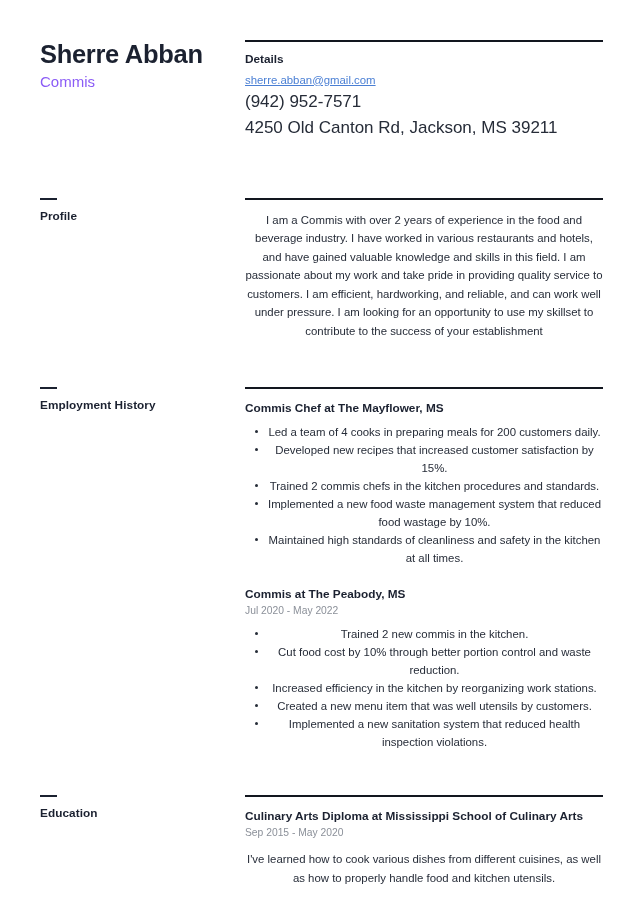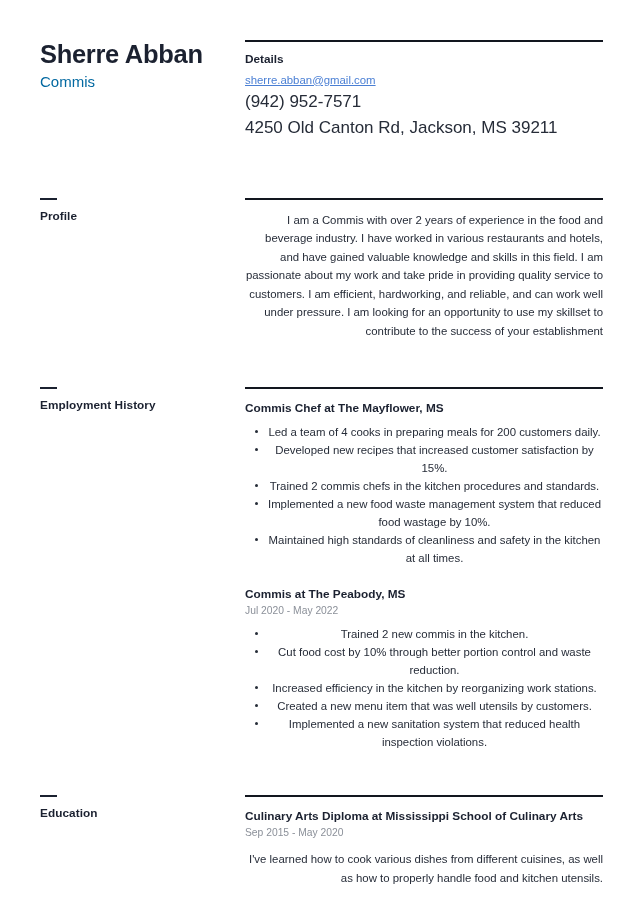--- a/index.html
+++ b/index.html
@@ -39,21 +39,21 @@
     font-weight: bold;
     letter-spacing: -0.3px;
     color: #1b2130;
     line-height: 1.12;
     margin: 0 0 4px 0;
     white-space: nowrap;
   }
   .job-title {
     font-size: 15px;
     font-weight: normal;
-    color: #0369a1;
+    color: #8b5cf6;
     line-height: 1.2;
     margin: 0;
   }
 
   
   .side-block {
     position: relative;
   }
   .side-dash {
     width: 17px;
@@ -93,21 +93,21 @@
     text-decoration: underline;
     line-height: 1.52;
     display: inline-block;
     cursor: pointer;
   }
   .body-text {
     font-size: 11.4px;
     color: #262c38;
     line-height: 1.62;
     margin: 0;
-    text-align: right;
+    text-align: center;
   }
   .entry-title {
     font-size: 11.8px;
     font-weight: bold;
     color: #1b2130;
     margin: 0 0 1px 0;
     line-height: 1.3;
   }
   .entry-date {
     font-size: 10.3px;

